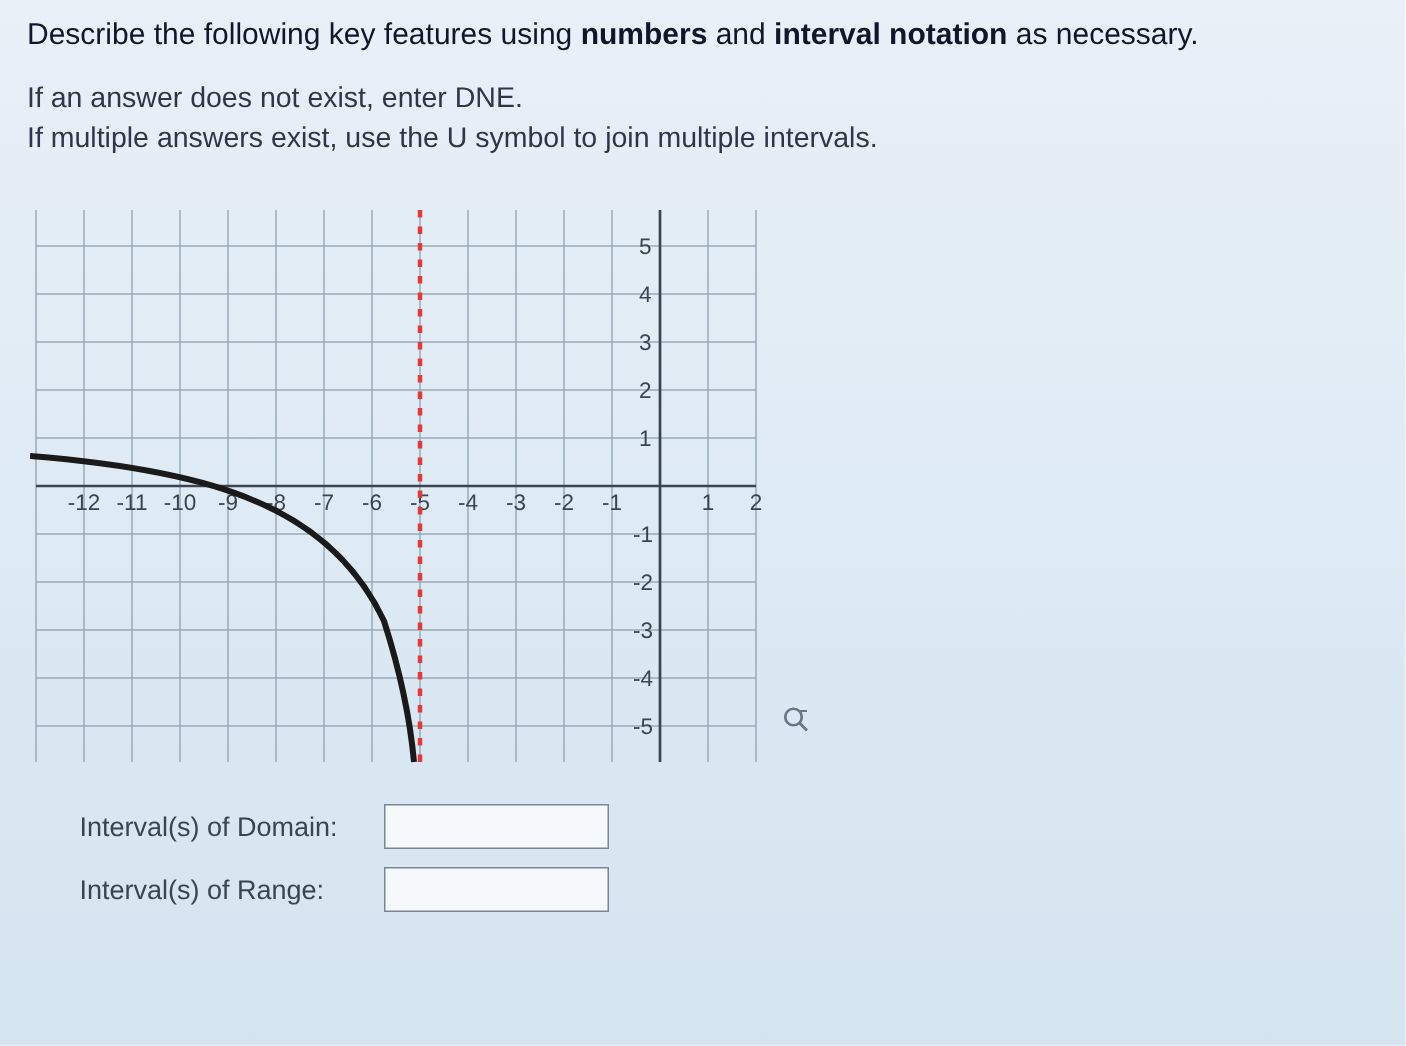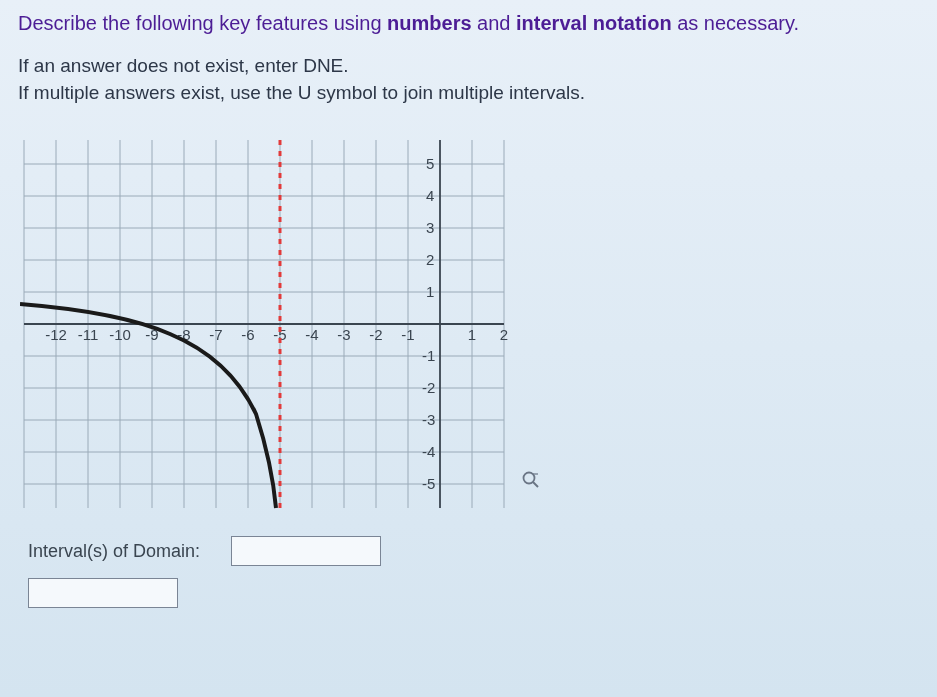--- a/index.html
+++ b/index.html
@@ -7,21 +7,21 @@
       width: 937px;
       height: 697px;
       background: linear-gradient(to bottom, #e8f0f8 0%, #d4e4f0 100%);
       font-family: Arial, sans-serif;
       padding: 12px 18px;
       color: #3a4550;
       overflow: hidden;
     }
     .instruction-header {
       font-size: 20px;
-      color: #4c1d95;
+      color: #0f172a;
       margin-bottom: 18px;
       font-weight: 400;
     }
     .instruction-header .bold { font-weight: 700; }
     .sub-instruction {
       font-size: 19px;
       color: #2d3748;
       line-height: 1.4;
       margin-bottom: 28px;
     }
@@ -38,21 +38,21 @@
     }
     .zoom-icon {
       position: absolute;
       right: -20px;
       bottom: 20px;
       font-size: 18px;
       color: #6a7585;
     }
     .answer-group {
       margin-top: 22px;
-      margin-left: 10px;
+      margin-left: 35px;
     }
     .answer-row {
       display: flex;
       align-items: center;
       margin-bottom: 12px;
     }
     .answer-label {
       font-size: 18px;
       color: #3a4550;
       font-weight: 400;
@@ -161,15 +161,16 @@
       </svg>
   </span>
 </div>
 
 <div class="answer-group">
   <div class="answer-row">
     <span class="answer-label">Interval(s) of Domain:</span>
     <input class="answer-input" type="text" value="" style="">
   </div>
   <div class="answer-row">
+    <span class="answer-label">Interval(s) of Range:</span>
     <input class="answer-input range" type="text" value="" style="">
   </div>
 </div>
 
 </body></html>

